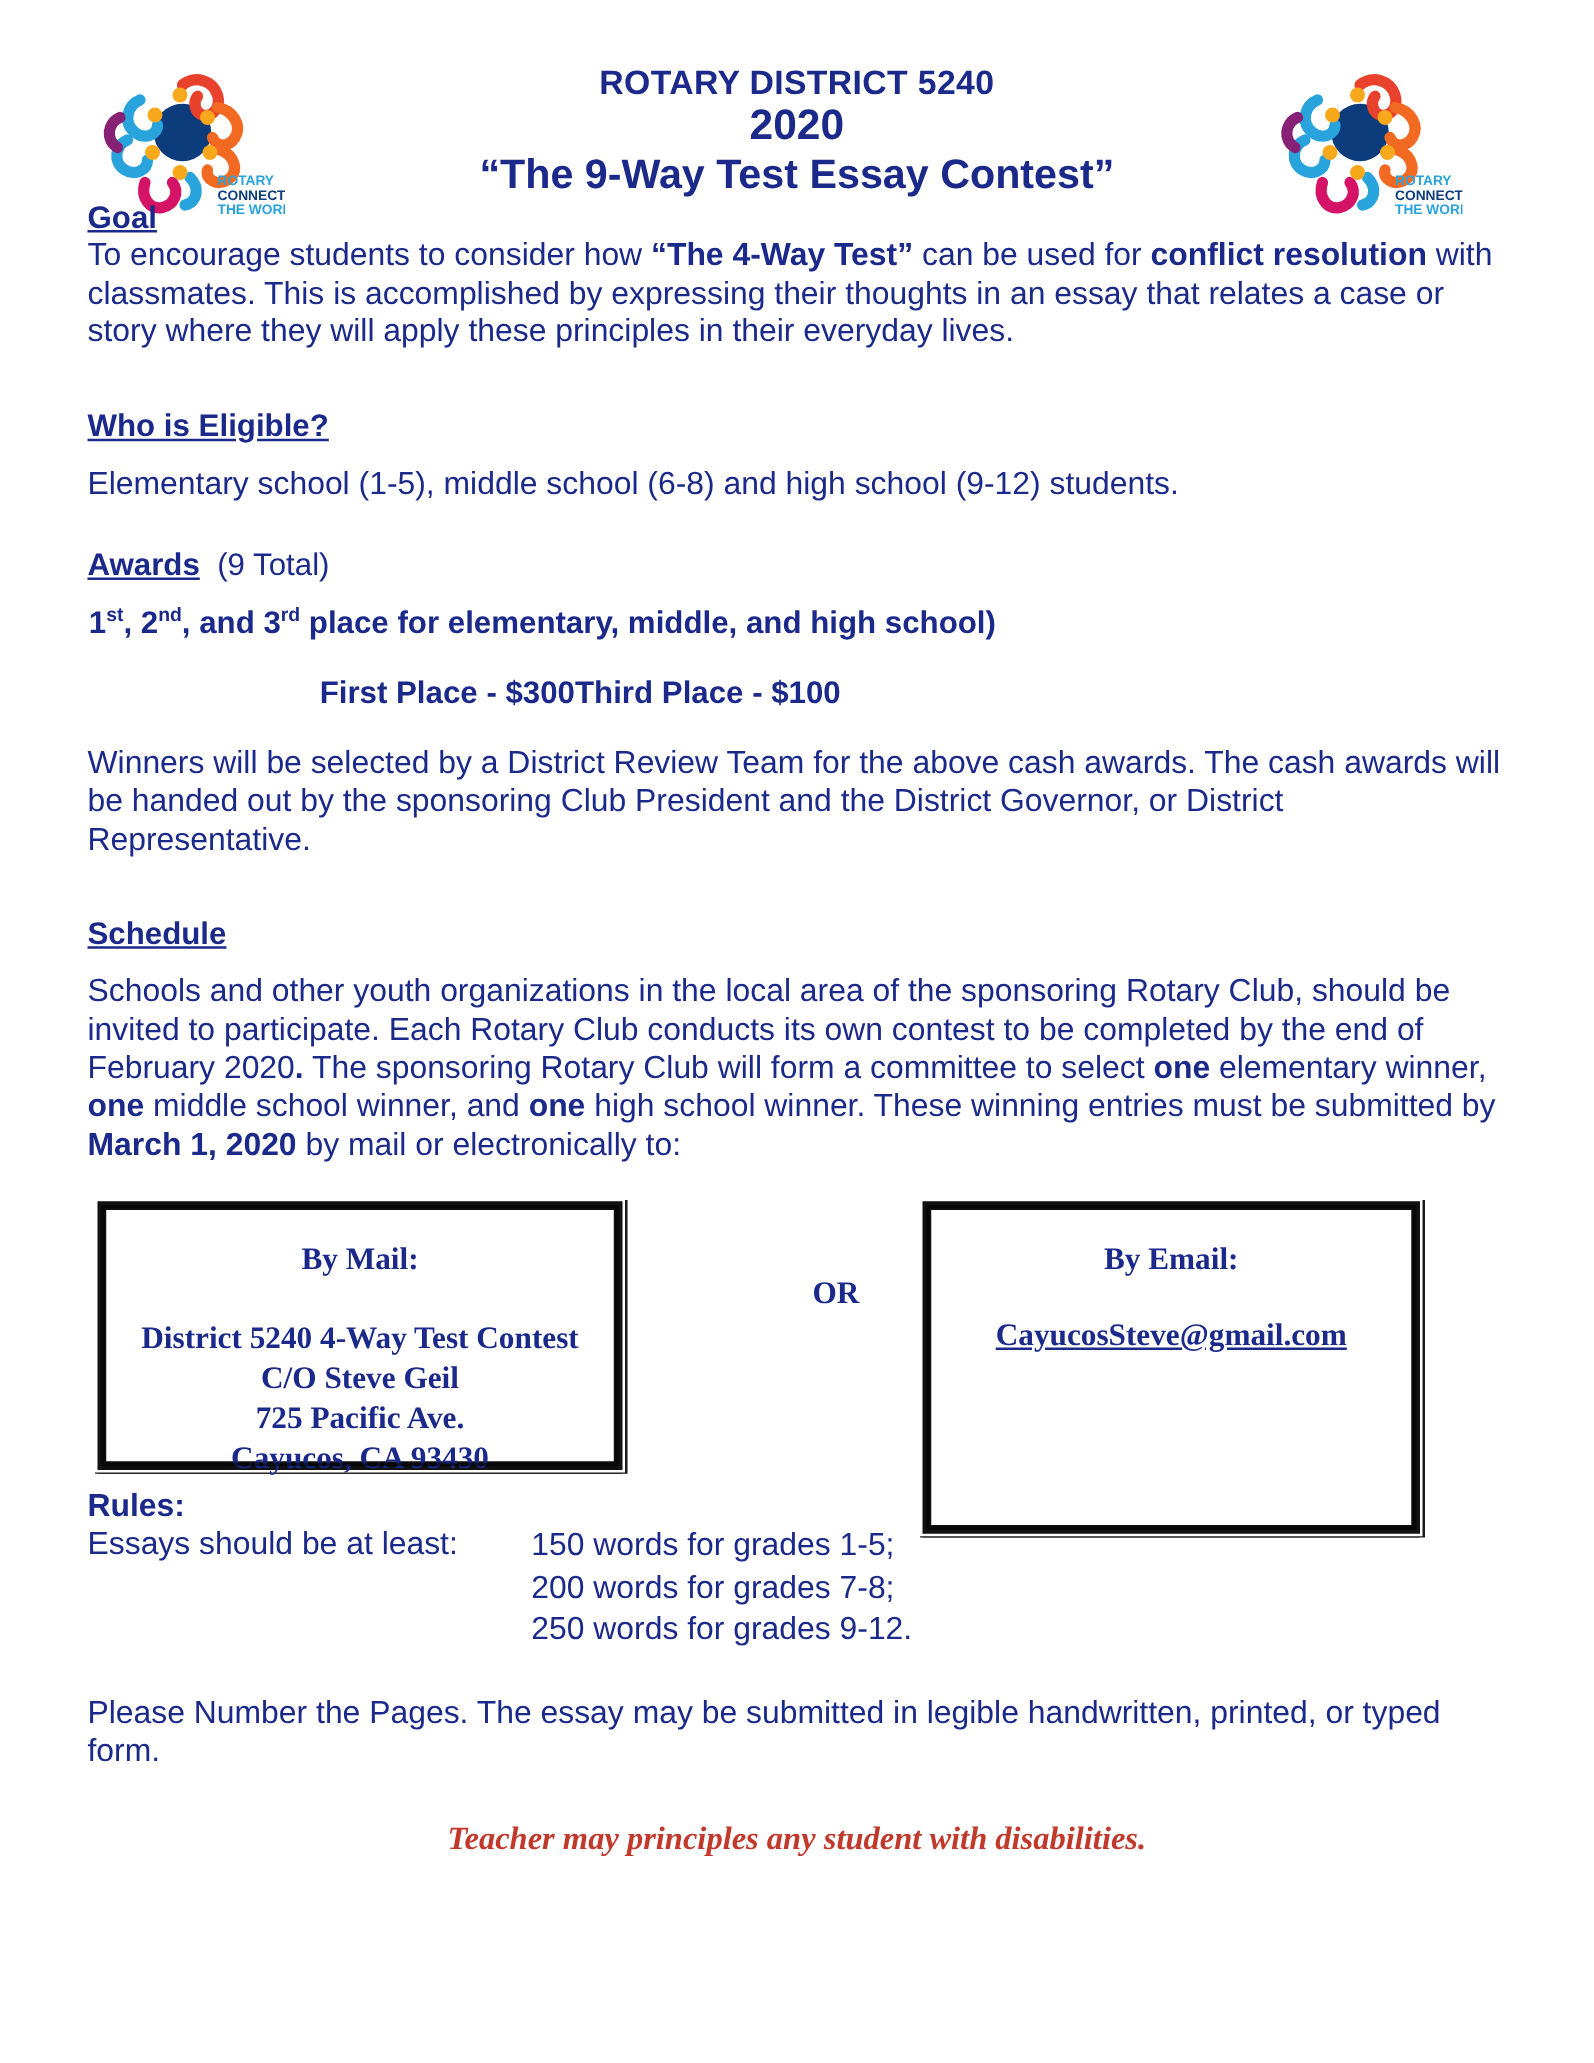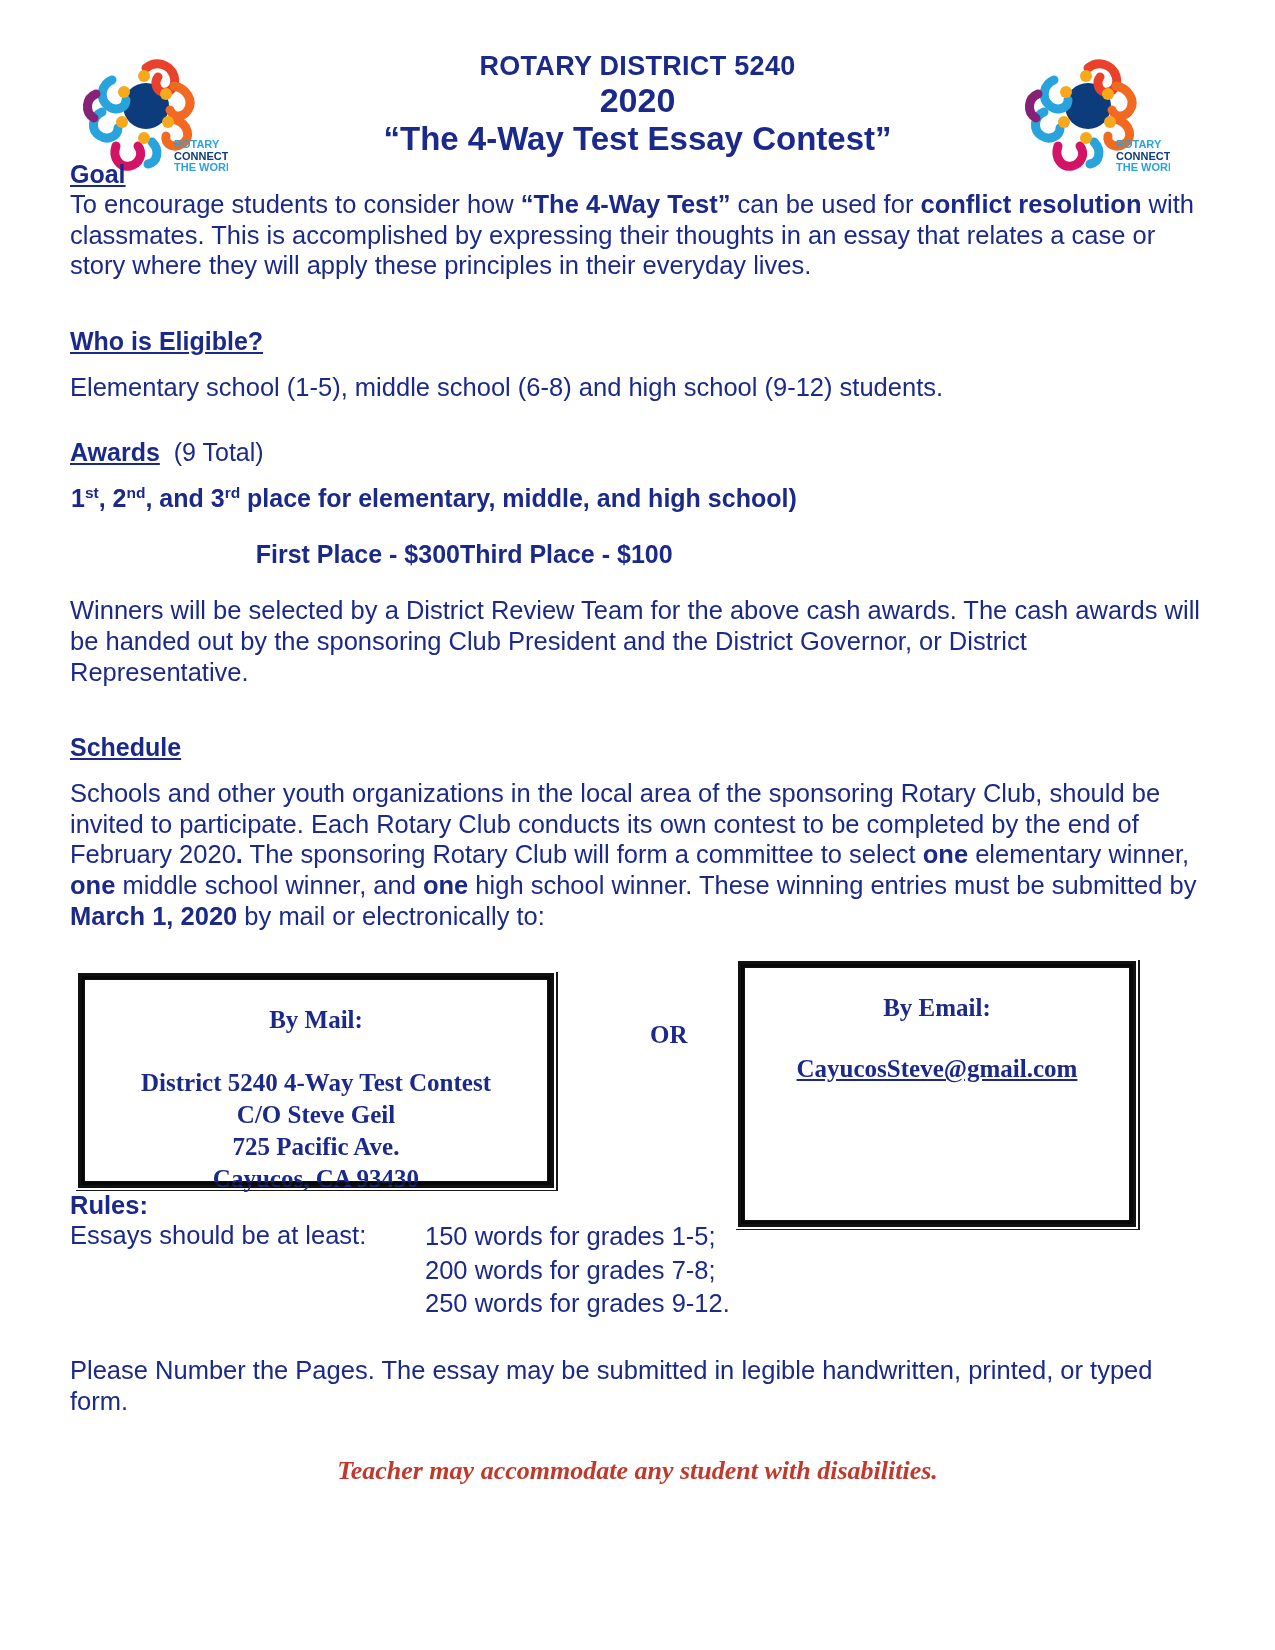--- a/index.html
+++ b/index.html
@@ -128,22 +128,22 @@
     content: "";
     position: absolute;
     left: -4px; top: -4px; right: -4px; bottom: -4px;
     border: 3px solid #000;
     opacity: 0.55;
     pointer-events: none;
     border-radius: 1px;
   }
   .box-mail {
     left: 8px;
-    top: 14px;
-    width: 476px;
+    top: 2px;
+    width: 420px;
     height: 215px;
   }
   .box-email {
     left: 668px;
     top: 2px;
     width: 398px;
     height: 266px;
   }
   .box-title {
     font-family: "Liberation Serif", serif;
@@ -258,21 +258,21 @@
         </g>
         <text x="96" y="98" font-family="Liberation Sans, sans-serif" font-size="11" font-weight="bold" fill="#29a3dc" text-anchor="start">ROTARY</text>
         <text x="96" y="110" font-family="Liberation Sans, sans-serif" font-size="11" font-weight="bold" fill="#0c3c7c" text-anchor="start">CONNECTS</text>
         <text x="96" y="121" font-family="Liberation Sans, sans-serif" font-size="11" font-weight="bold" fill="#29a3dc" text-anchor="start">THE WORLD</text>
       </svg>
     </div>
 
     <div class="title-block">
       <div class="title-line1">ROTARY DISTRICT 5240</div>
       <div class="title-line2">2020</div>
-      <div class="title-line3">“The 4-Way Test Essay Contest”</div>
+      <div class="title-line3">“The 9-Way Test Essay Contest”</div>
     </div>
   </div>
 
   <div class="content">
 
     <div class="head-row">
       <span class="sec-head">Goal</span>
     </div>
     <p class="body-text"><span>To encourage students to consider how </span><span class="bold">“The 4-Way Test”</span><span> can be used for </span><span class="bold">conflict resolution</span><span> with classmates. This is accomplished by expressing their thoughts in an essay that relates a case or story where they will apply these principles in their everyday lives.</span></p>
 
@@ -342,16 +342,16 @@
         <div class="rules-item">150 words for grades 1-5;</div>
         <div class="rules-item">200 words for grades 7-8;</div>
         <div class="rules-item">250 words for grades 9-12.</div>
       </div>
     </div>
 
     <div class="gap-l"></div>
 
     <p class="body-text">Please Number the Pages.  The essay may be submitted in legible handwritten, printed, or typed form.</p>
 
-    <div class="footer-note">Teacher may accommodate any student with disabilities.</div>
+    <div class="footer-note">Teacher may principles any student with disabilities.</div>
 
   </div>
 </div>
 
 </body></html>

